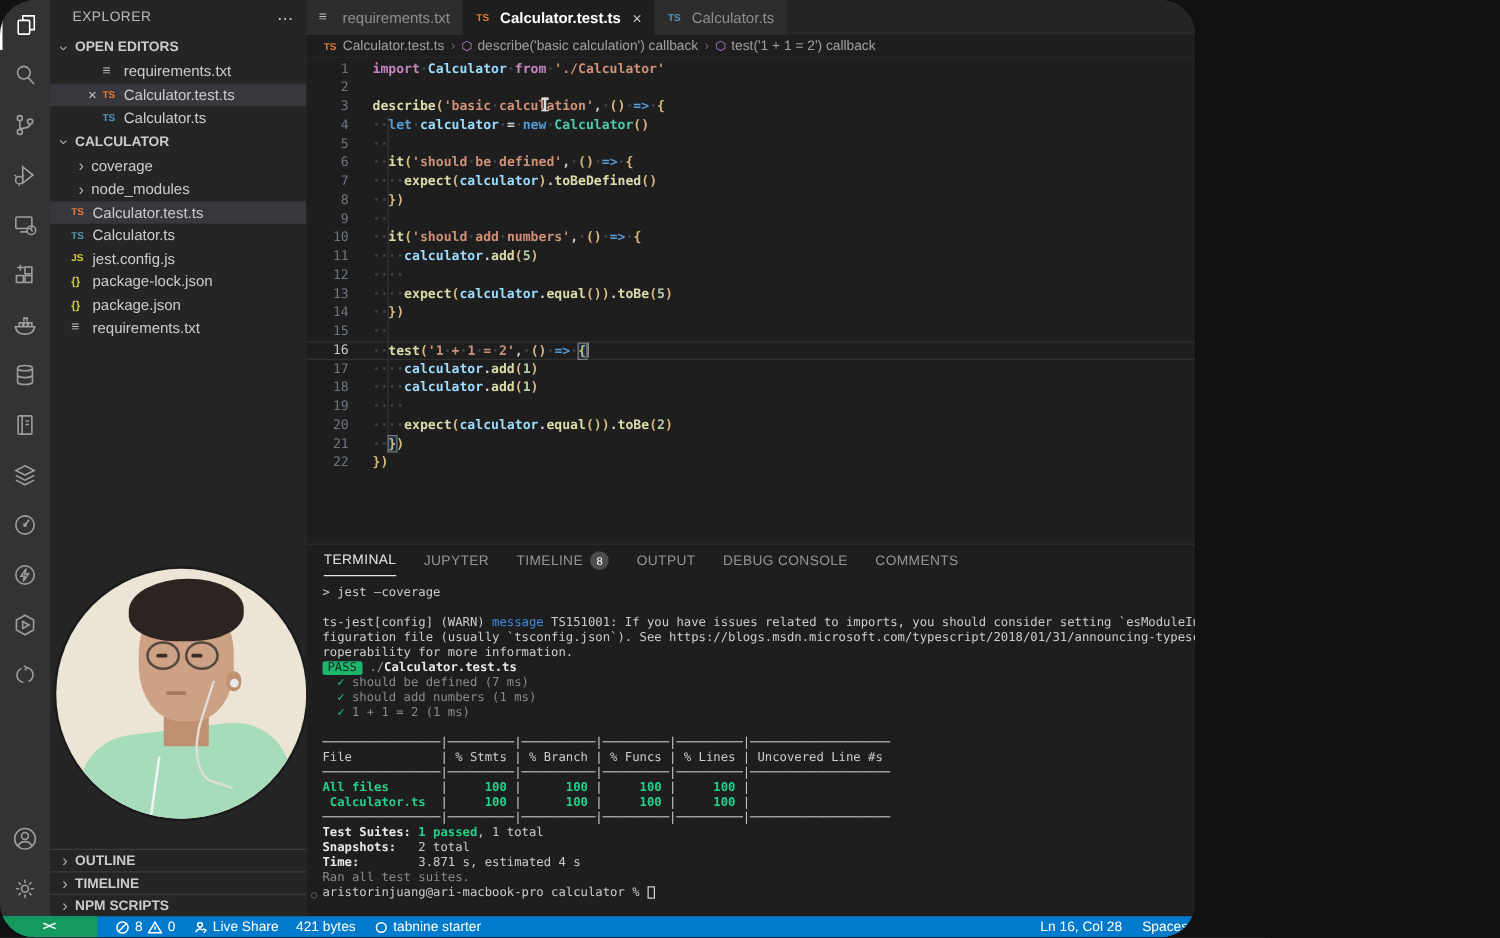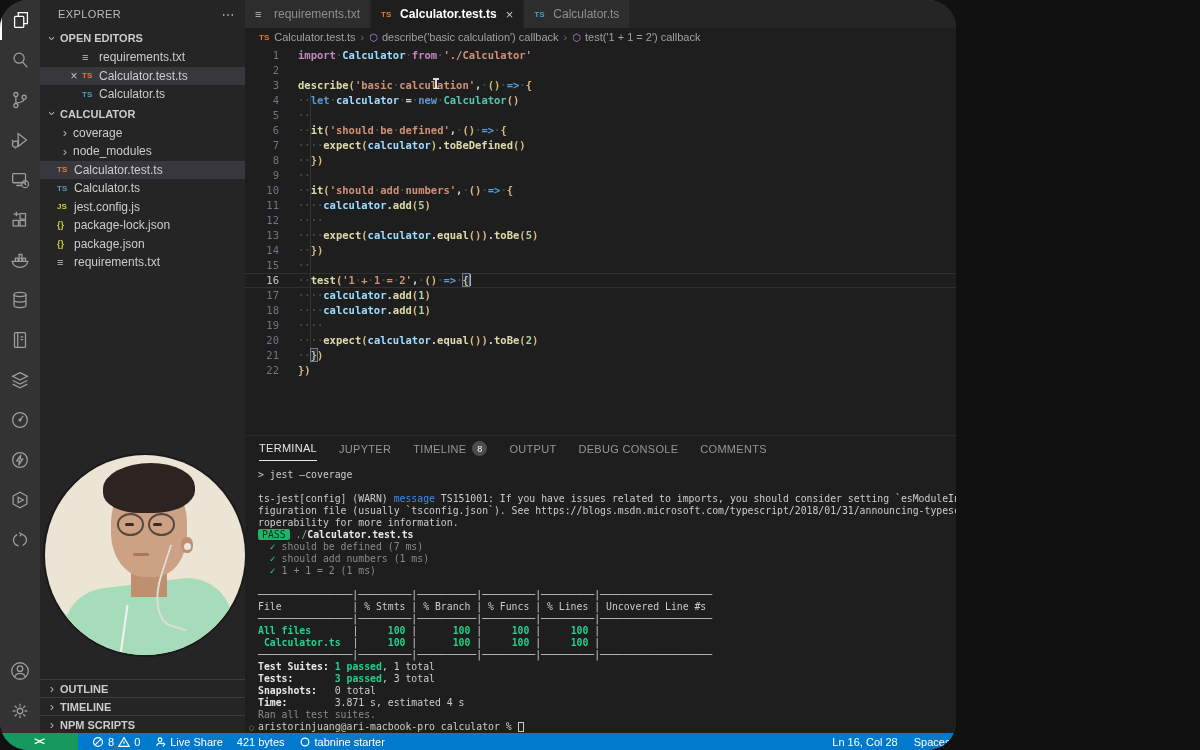--- a/index.html
+++ b/index.html
@@ -470,22 +470,21 @@
           <div class="tl"><span class="tm-green">  ✓ </span><span class="tm-gray">should add numbers (1 ms)</span></div>
           <div class="tl"><span class="tm-green">  ✓ </span><span class="tm-gray">1 + 1 = 2 (1 ms)</span></div>
           <div class="tl"></div>
           <div class="tl"><span class="tm-def">────────────────|─────────|──────────|─────────|─────────|───────────────────</span></div>
           <div class="tl"><span class="tm-def">File            | % Stmts | % Branch | % Funcs | % Lines | Uncovered Line #s </span></div>
           <div class="tl"><span class="tm-def">────────────────|─────────|──────────|─────────|─────────|───────────────────</span></div>
           <div class="tl"><span class="tm-greenb">All files       </span><span class="tm-def">|     </span><span class="tm-greenb">100</span><span class="tm-def"> |      </span><span class="tm-greenb">100</span><span class="tm-def"> |     </span><span class="tm-greenb">100</span><span class="tm-def"> |     </span><span class="tm-greenb">100</span><span class="tm-def"> |                   </span></div>
           <div class="tl"><span class="tm-greenb"> Calculator.ts  </span><span class="tm-def">|     </span><span class="tm-greenb">100</span><span class="tm-def"> |      </span><span class="tm-greenb">100</span><span class="tm-def"> |     </span><span class="tm-greenb">100</span><span class="tm-def"> |     </span><span class="tm-greenb">100</span><span class="tm-def"> |                   </span></div>
           <div class="tl"><span class="tm-def">────────────────|─────────|──────────|─────────|─────────|───────────────────</span></div>
           <div class="tl"><span class="tm-bold">Test Suites: </span><span class="tm-greenb">1 passed</span><span class="tm-def">, 1 total</span></div>
-          <div class="tl"><span class="tm-bold">Tests:       </span><span class="tm-greenb">3 passed</span><span class="tm-def">, 3 total</span></div>
-          <div class="tl"><span class="tm-bold">Snapshots:   </span><span class="tm-def">0 total</span></div>
+          <div class="tl"><span class="tm-bold">Snapshots:   </span><span class="tm-def">2 total</span></div>
           <div class="tl"><span class="tm-bold">Time:        </span><span class="tm-def">3.871 s, estimated 4 s</span></div>
           <div class="tl"><span class="tm-gray">Ran all test suites.</span></div>
           <div class="tl"><span class="tm-deco">○</span><span class="tm-def">aristorinjuang@ari-macbook-pro calculator % </span><span class="tm-cursor"></span></div>
         </div>
       <div id="term-marks">
           <div class="t-mark r" style="top: 20px;"></div>
           <div class="t-mark b" style="top: 28px;"></div>
           <div class="t-mark r" style="top: 36px;"></div>
           <div class="t-mark b" style="top: 48px;"></div>
           <div class="t-mark r" style="top: 56px;"></div>

